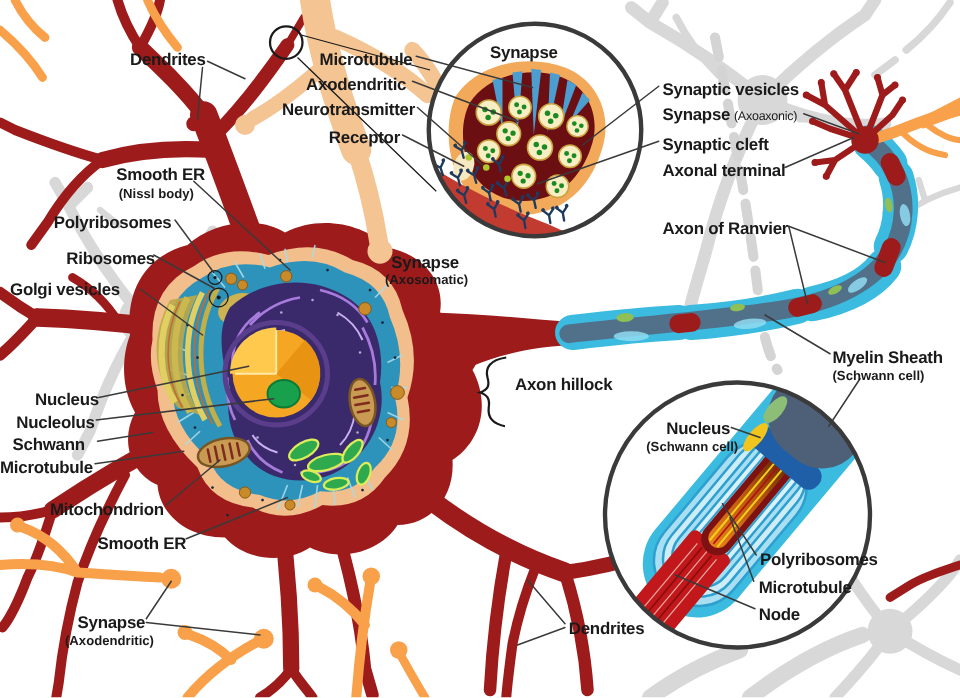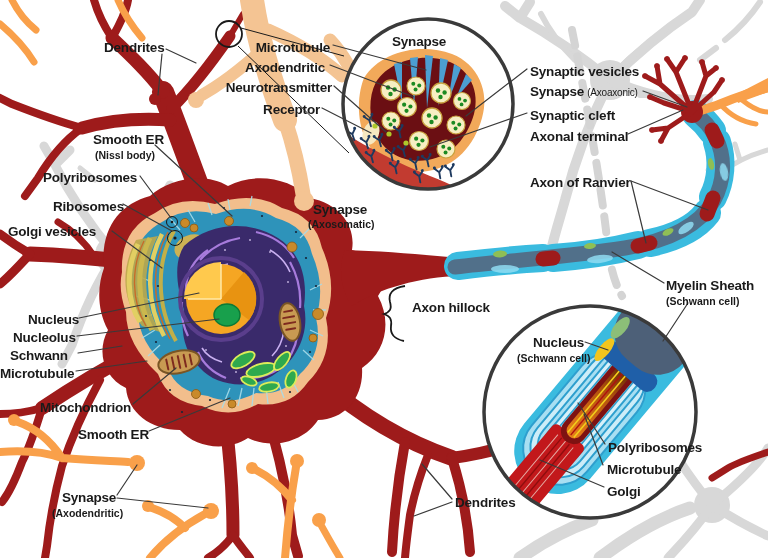--- a/index.html
+++ b/index.html
@@ -442,15 +442,15 @@
   <div class="lbl" style="left:62px;top:487px">Synapse</div>
   <div class="sub" style="left:52px;top:503px">(Axodendritic)</div>
 
   <div class="lbl" style="left:412px;top:297px">Axon hillock</div>
   <div class="lbl" style="left:455px;top:492px">Dendrites</div>
 
   <div class="lbl" style="left:533px;top:332px">Nucleus</div>
   <div class="sub" style="left:517px;top:348px">(Schwann cell)</div>
   <div class="lbl" style="left:608px;top:437px">Polyribosomes</div>
   <div class="lbl" style="left:607px;top:459px">Microtubule</div>
-  <div class="lbl" style="left:607px;top:481px">Golgi</div>
+  <div class="lbl" style="left:607px;top:481px">Node</div>
 </div>
 </div>
 
 </body></html>

